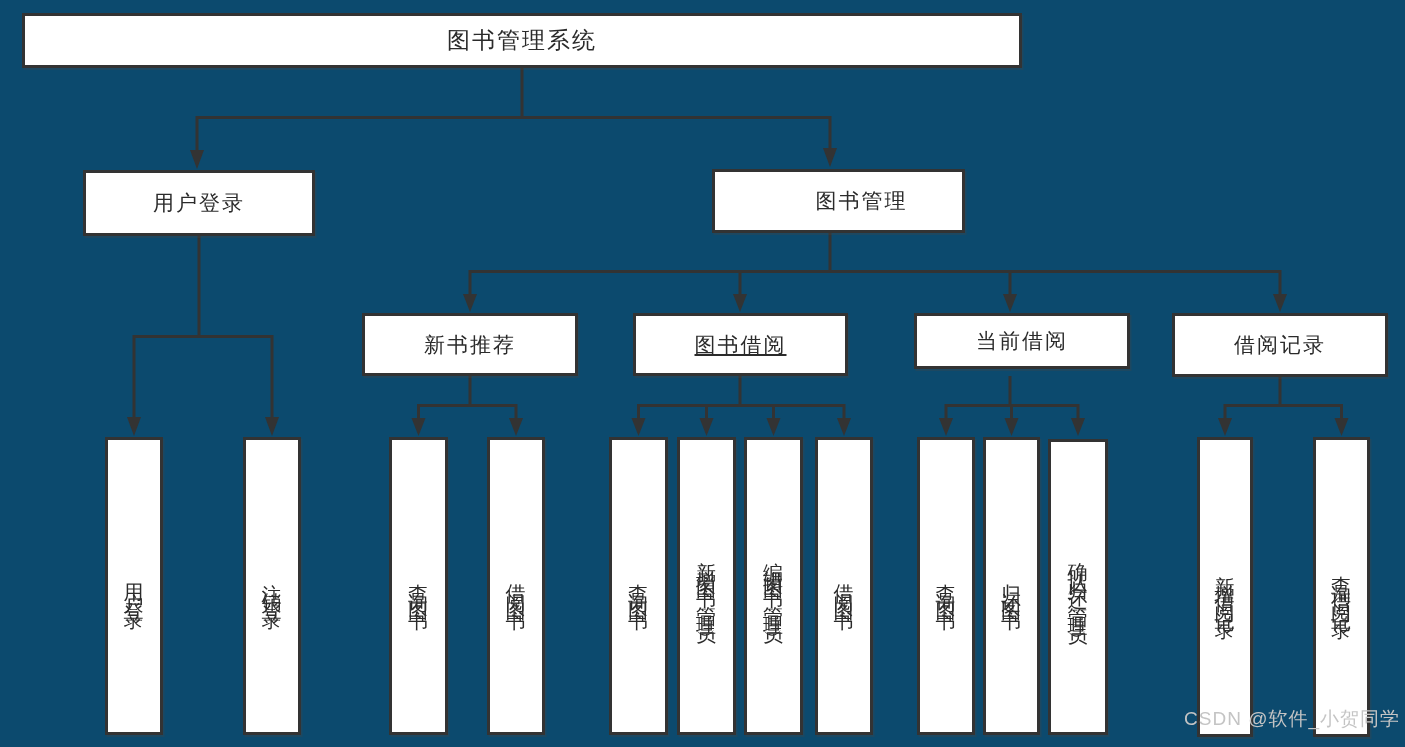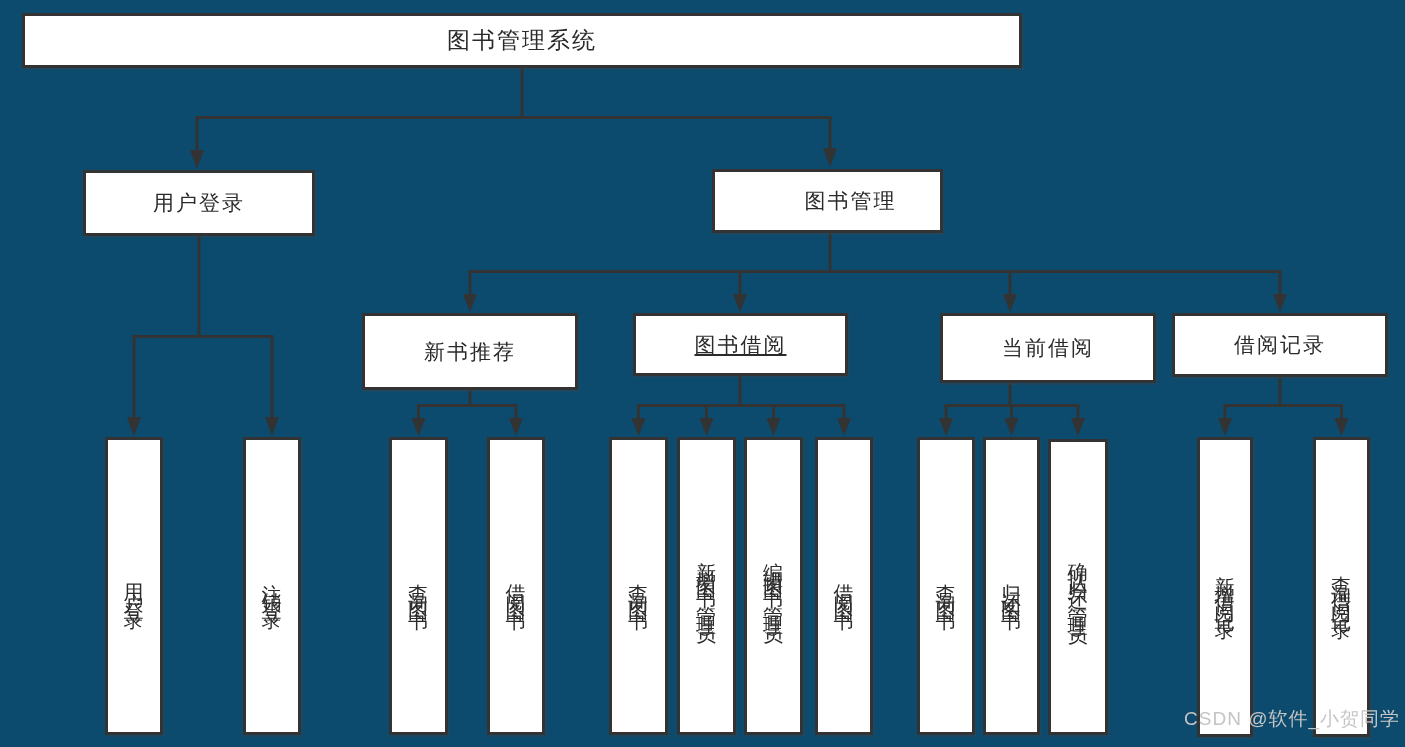--- a/index.html
+++ b/index.html
@@ -65,25 +65,25 @@
       <polygon points="1004.5,418 1018.5,418 1011.5,436"></polygon>
       <polygon points="1071,418 1085,418 1078,436"></polygon>
       <polygon points="1218,418 1232,418 1225,436"></polygon>
       <polygon points="1334.5,418 1348.5,418 1341.5,436"></polygon>
     </g>
   </svg>
 
   <div class="box root-box" style="left:22px;top:13px;width:1000px;height:55px;">图书管理系统</div>
 
   <div class="box" style="left:83px;top:170px;width:232px;height:66px;">用户登录</div>
-  <div class="box" style="left:712px;top:169px;width:231px;height:64px;padding-left:46px;">图书管理</div>
+  <div class="box" style="left:712px;top:169px;width:253px;height:64px;padding-left:46px;">图书管理</div>
 
-  <div class="box" style="left:362px;top:313px;width:216px;height:77px;">新书推荐</div>
+  <div class="box" style="left:362px;top:313px;width:216px;height:63px;">新书推荐</div>
   <div class="box" style="left:633px;top:313px;width:215px;height:63px;text-decoration:underline;">图书借阅</div>
-  <div class="box" style="left:940px;top:313px;width:216px;height:70px;">当前借阅</div>
+  <div class="box" style="left:914px;top:313px;width:216px;height:56px;">当前借阅</div>
   <div class="box" style="left:1172px;top:313px;width:216px;height:64px;">借阅记录</div>
 
   <div class="box leaf" style="left:105px;top:437px;width:58px;height:298px;">用户登录</div>
   <div class="box leaf" style="left:243px;top:437px;width:58px;height:298px;">注销登录</div>
 
   <div class="box leaf" style="left:389px;top:437px;width:59px;height:298px;">查询图书</div>
   <div class="box leaf" style="left:487px;top:437px;width:58px;height:298px;">借阅图书</div>
 
   <div class="box leaf" style="left:609px;top:437px;width:59px;height:298px;">查询图书</div>
   <div class="box leaf" style="left:677px;top:437px;width:59px;height:298px;">新增图书（管理员）</div>

